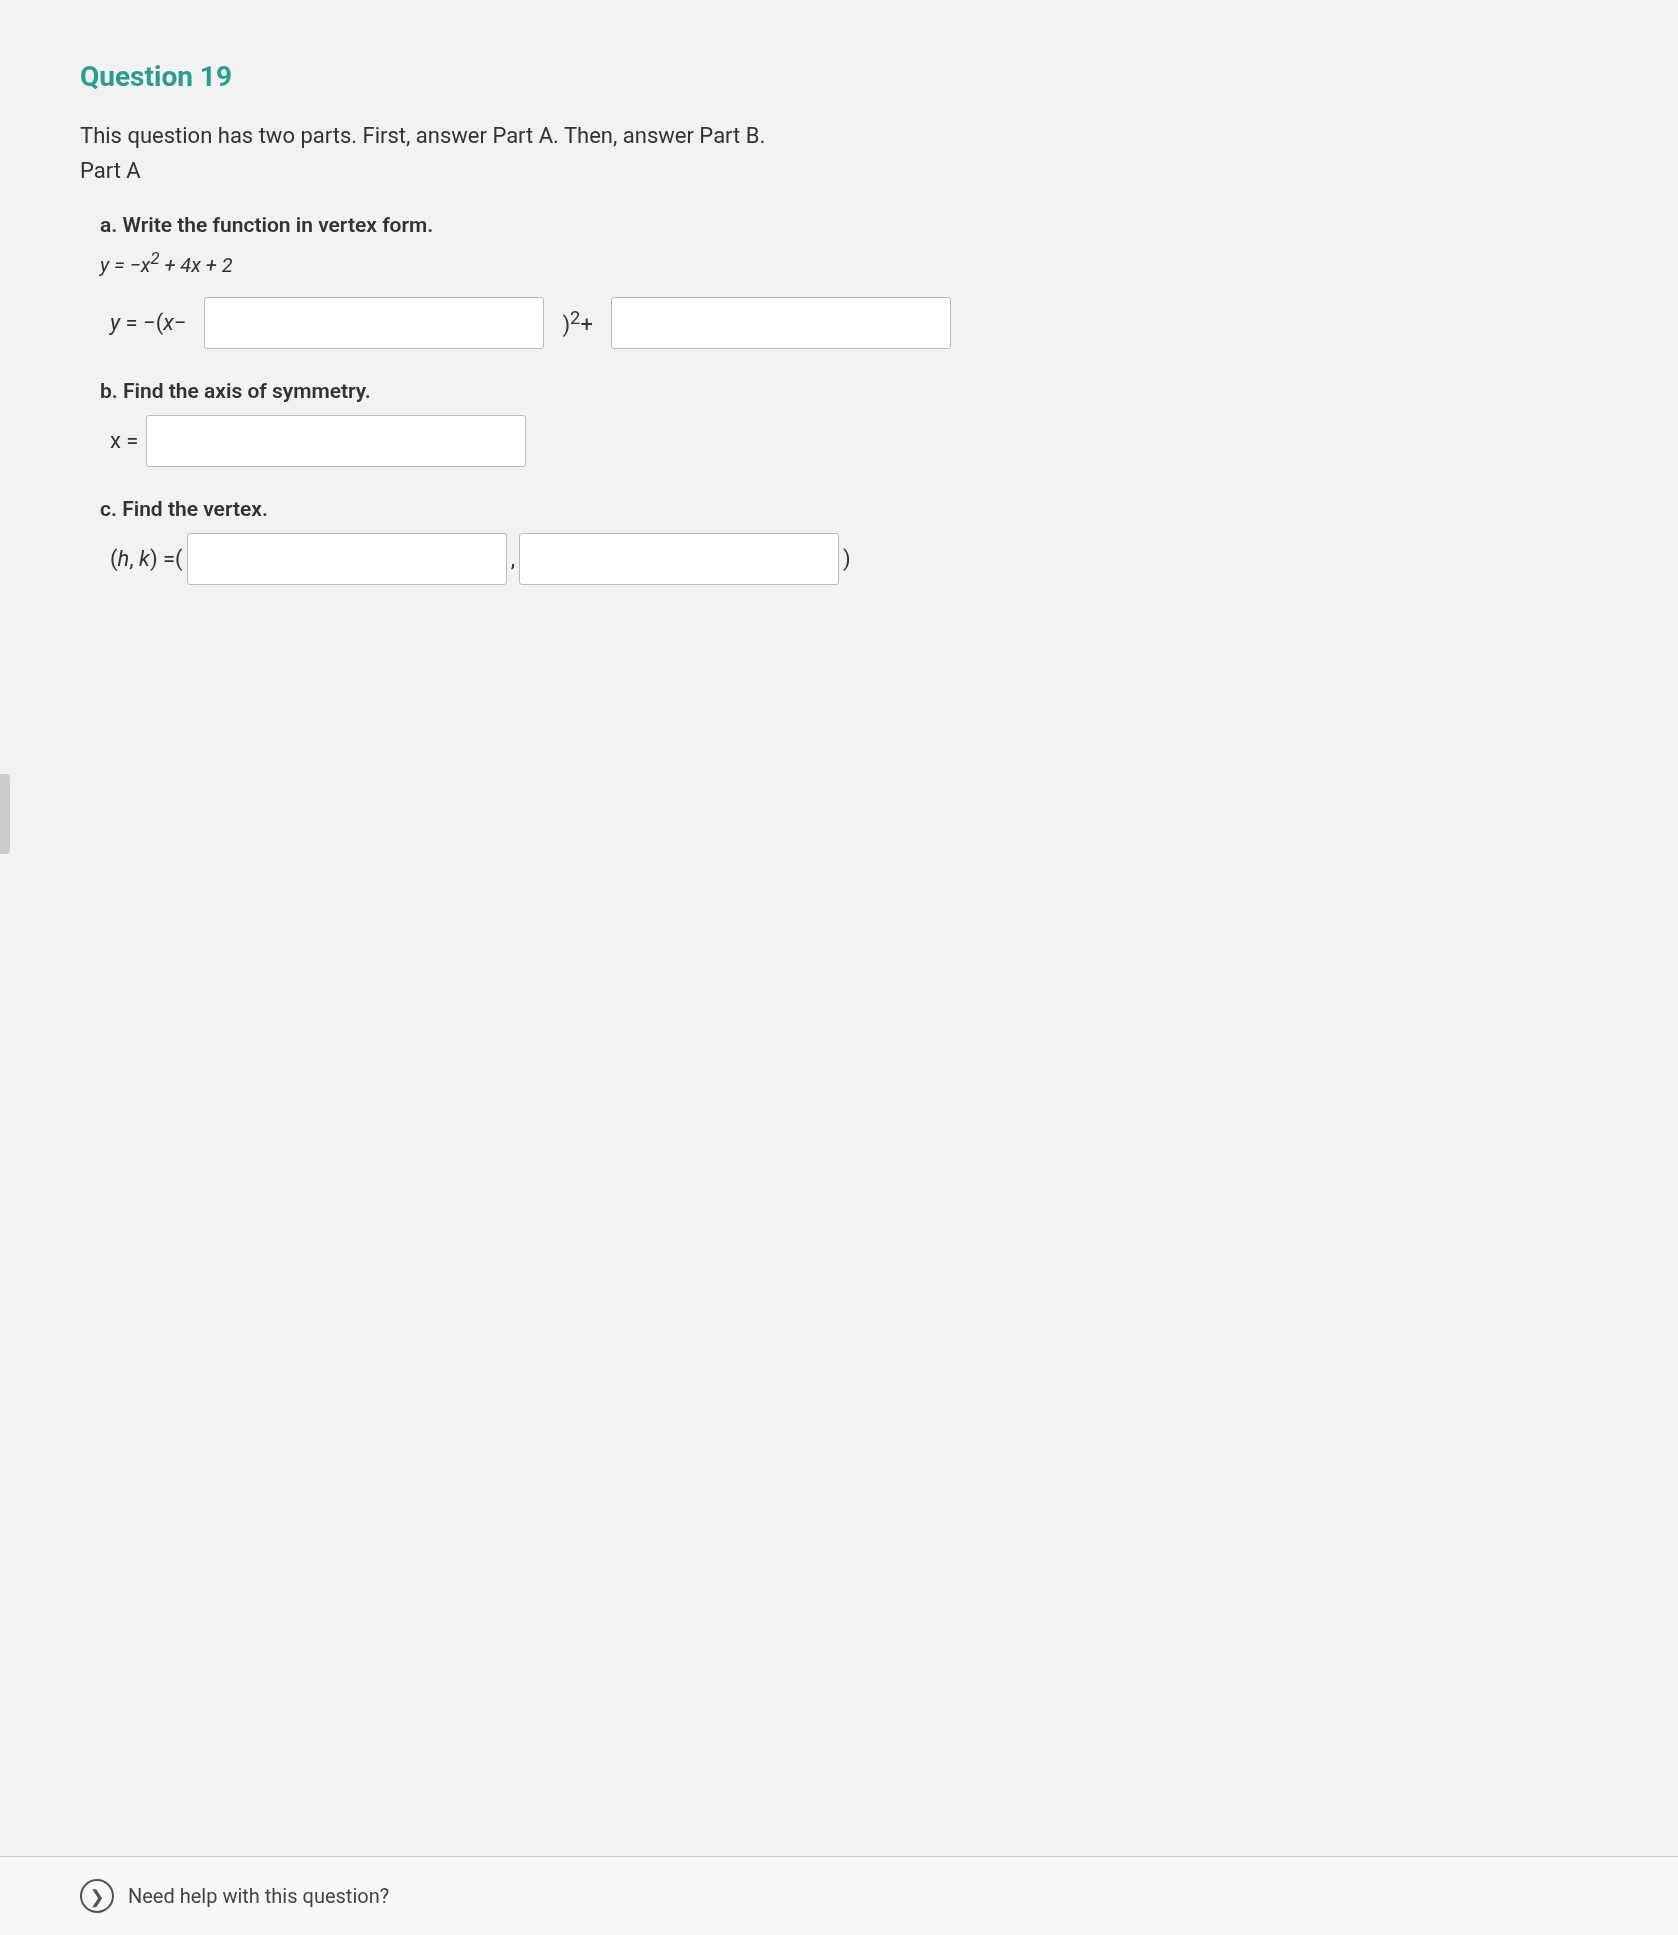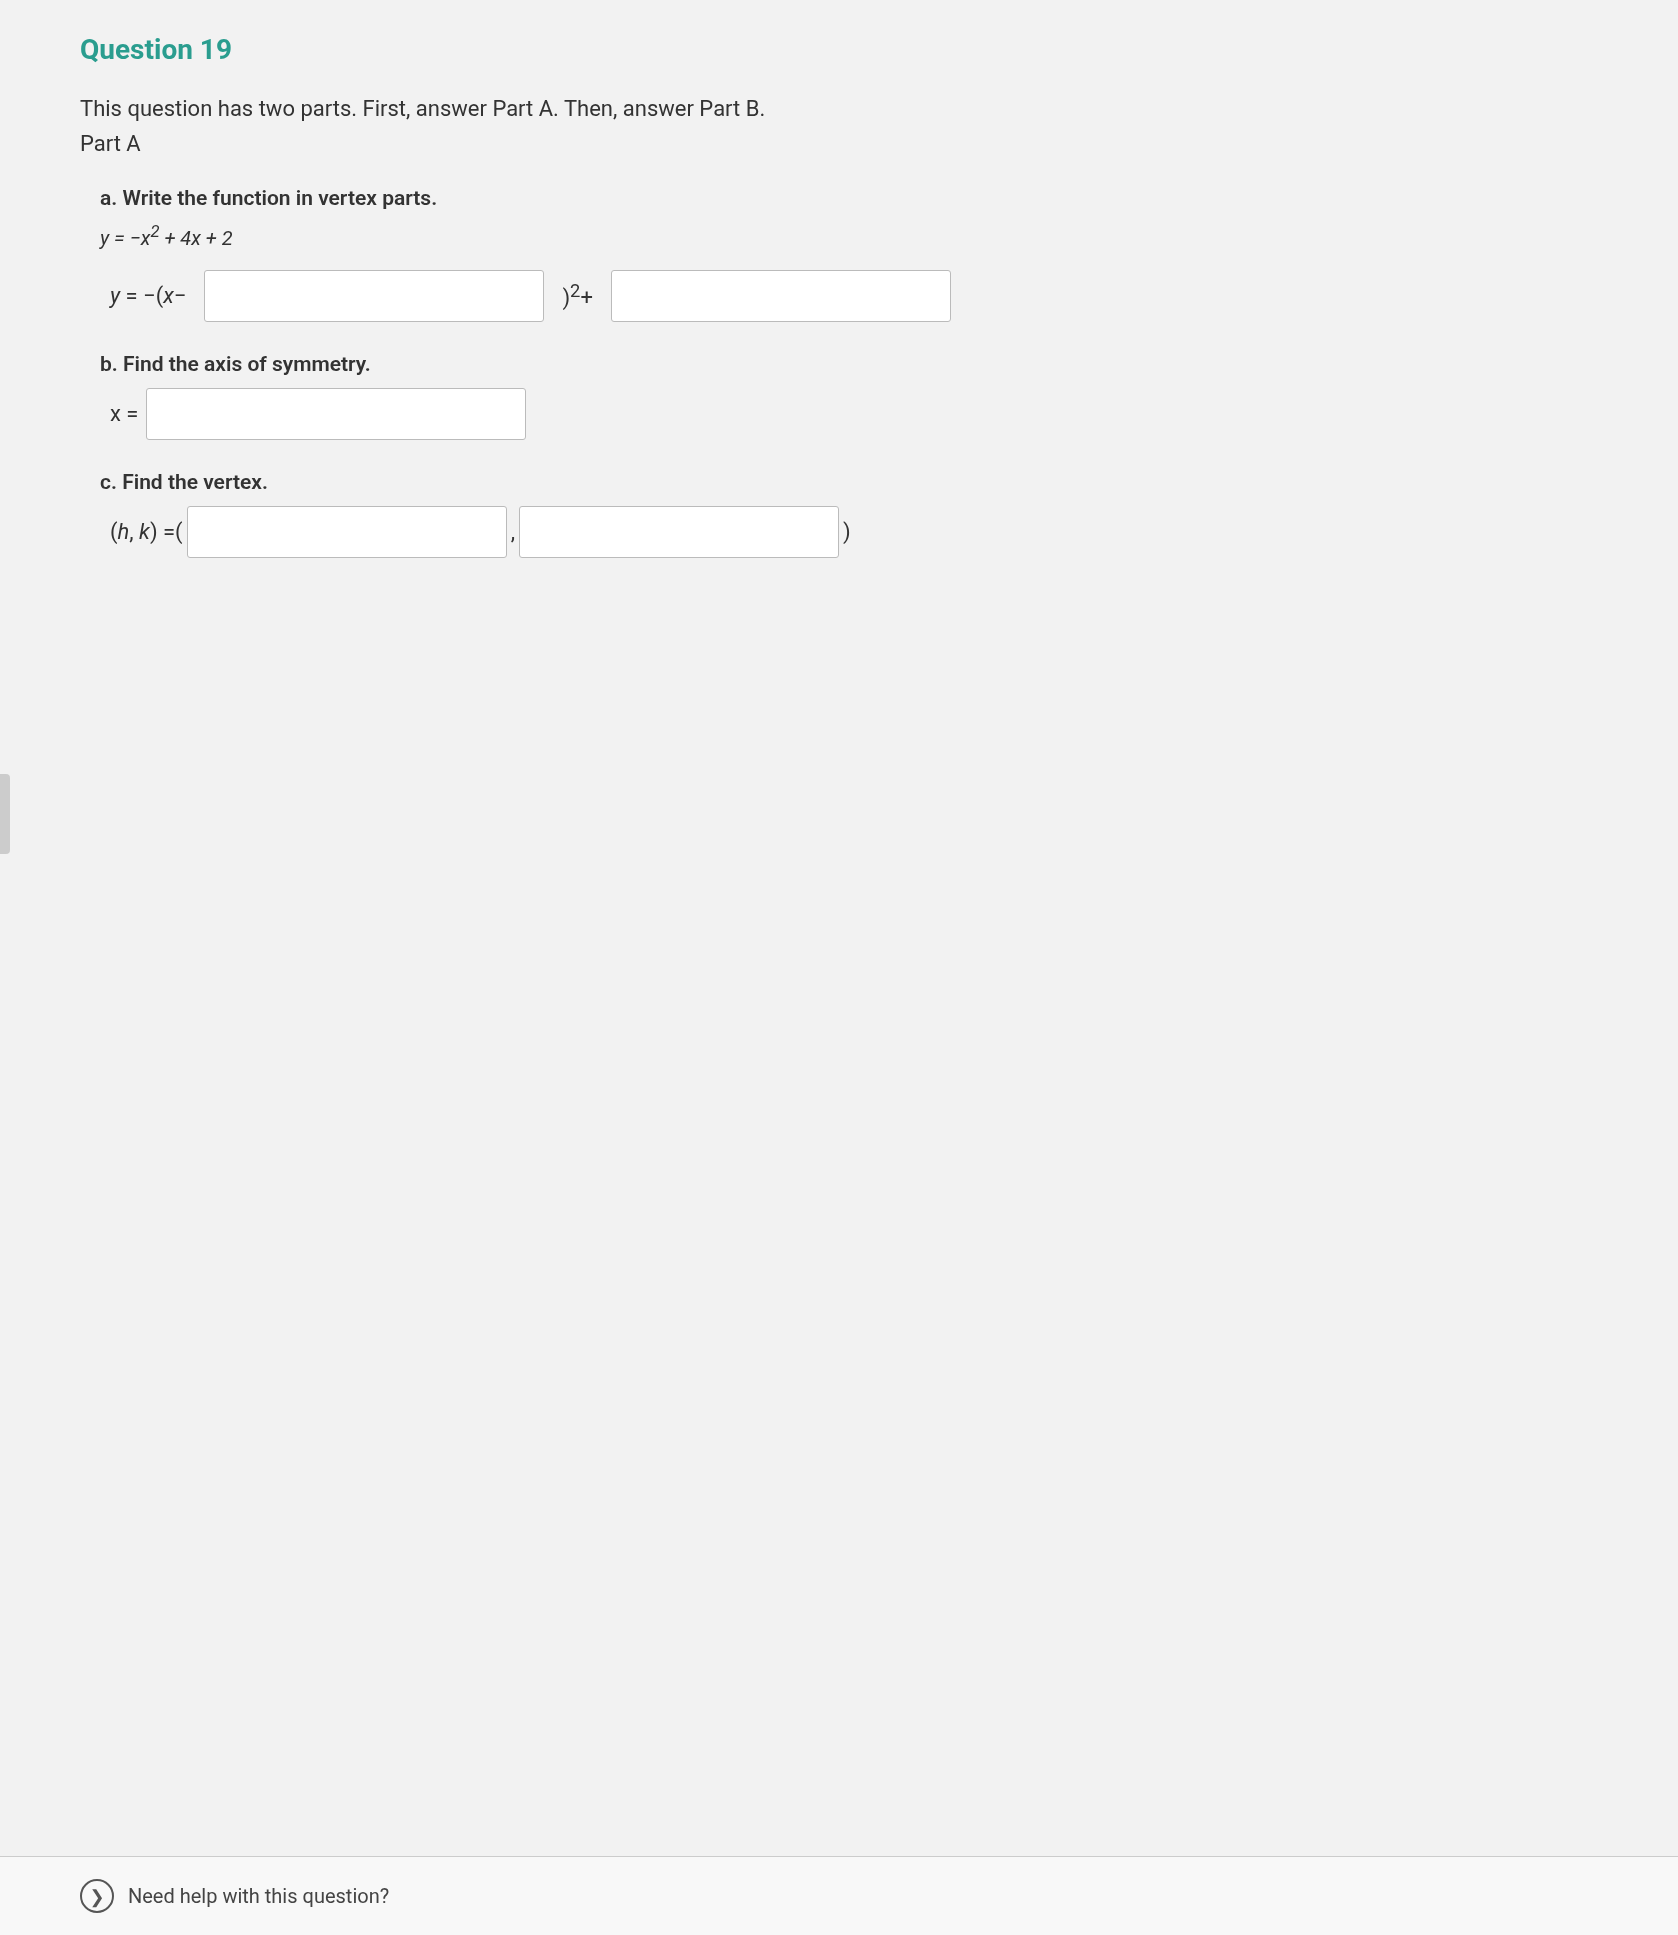--- a/index.html
+++ b/index.html
@@ -14,21 +14,21 @@
       display: flex;
       justify-content: center;
       align-items: flex-start;
       min-height: 100vh;
     }
 
     .page-container {
       width: 1678px;
       min-height: 1935px;
       background-color: #f2f2f2;
-      padding: 33px 80px;
+      padding: 60px 80px;
       position: relative;
     }
 
     .question-title {
       color: #2a9d8f;
       font-size: 28px;
       font-weight: 700;
       margin-bottom: 30px;
     }
 
@@ -196,21 +196,21 @@
 
   <div class="left-tab"></div>
 
   <h2 class="question-title">Question 19</h2>
 
   <p class="intro-text">This question has two parts. First, answer Part A. Then, answer Part B.</p>
 
   <p class="part-label">Part A</p>
 
   <div class="sub-question">
-    <p class="sub-label">a. Write the function in vertex parts.</p>
+    <p class="sub-label">a. Write the function in vertex form.</p>
     <p class="equation-text">
       <em>y</em> = −<em>x</em><sup>2</sup> + 4<em>x</em> + 2
     </p>
 
     <div class="equation-line">
       <span class="eq-static"><em>y</em> = −(<em>x</em>−</span>
       <input class="input-box input-wide" type="text" value="" style="">
       <span class="eq-static">)<sup>2</sup>+</span>
       <input class="input-box input-medium" type="text" value="" style="">
     </div>

